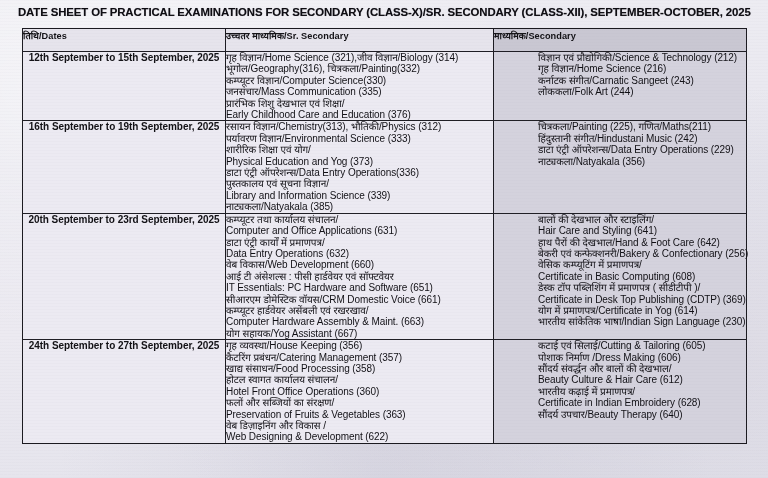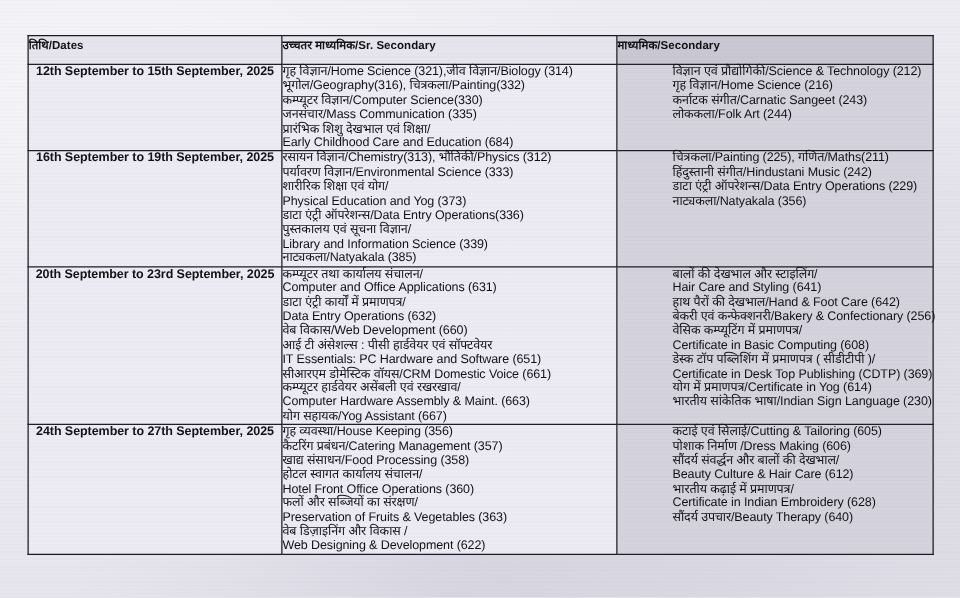--- a/index.html
+++ b/index.html
@@ -129,20 +129,21 @@
     opacity: 0.35;
     background:
       repeating-linear-gradient(0deg, rgba(150,148,165,0.10) 0px, rgba(150,148,165,0.10) 1px, rgba(255,255,255,0) 1px, rgba(255,255,255,0) 3px);
   }
 </style>
 </head>
 <body>
 
 <div class="page">
 
+  <div class="doc-title">DATE SHEET OF PRACTICAL EXAMINATIONS FOR SECONDARY (CLASS-X)/SR. SECONDARY  (CLASS-XII), SEPTEMBER-OCTOBER, 2025</div>
 
   <div class="table-wrap">
     <table class="sheet">
       <colgroup>
         <col class="c-date">
         <col class="c-sr">
         <col class="c-sec">
       </colgroup>
       <thead>
         <tr>
@@ -155,21 +156,21 @@
 
         <tr>
           <td class="date-cell">12th September to 15th September, 2025</td>
           <td class="list-cell">
             <div class="lines">
               <span class="ln">गृह विज्ञान/Home Science (321),जीव विज्ञान/Biology (314)</span>
               <span class="ln">भूगोल/Geography(316), चित्रकला/Painting(332)</span>
               <span class="ln">कम्प्यूटर विज्ञान/Computer Science(330)</span>
               <span class="ln">जनसंचार/Mass Communication (335)</span>
               <span class="ln">प्रारंभिक शिशु देखभाल एवं शिक्षा/</span>
-              <span class="ln">Early Childhood Care and Education (684)</span>
+              <span class="ln">Early Childhood Care and Education (376)</span>
             </div>
           </td>
           <td class="list-cell shaded">
             <div class="lines">
               <span class="ln">विज्ञान एवं प्रौद्योगिकी/Science &amp; Technology (212)</span>
               <span class="ln">गृह विज्ञान/Home Science (216)</span>
               <span class="ln">कर्नाटक संगीत/Carnatic Sangeet (243)</span>
               <span class="ln">लोककला/Folk Art (244)</span>
             </div>
           </td>

